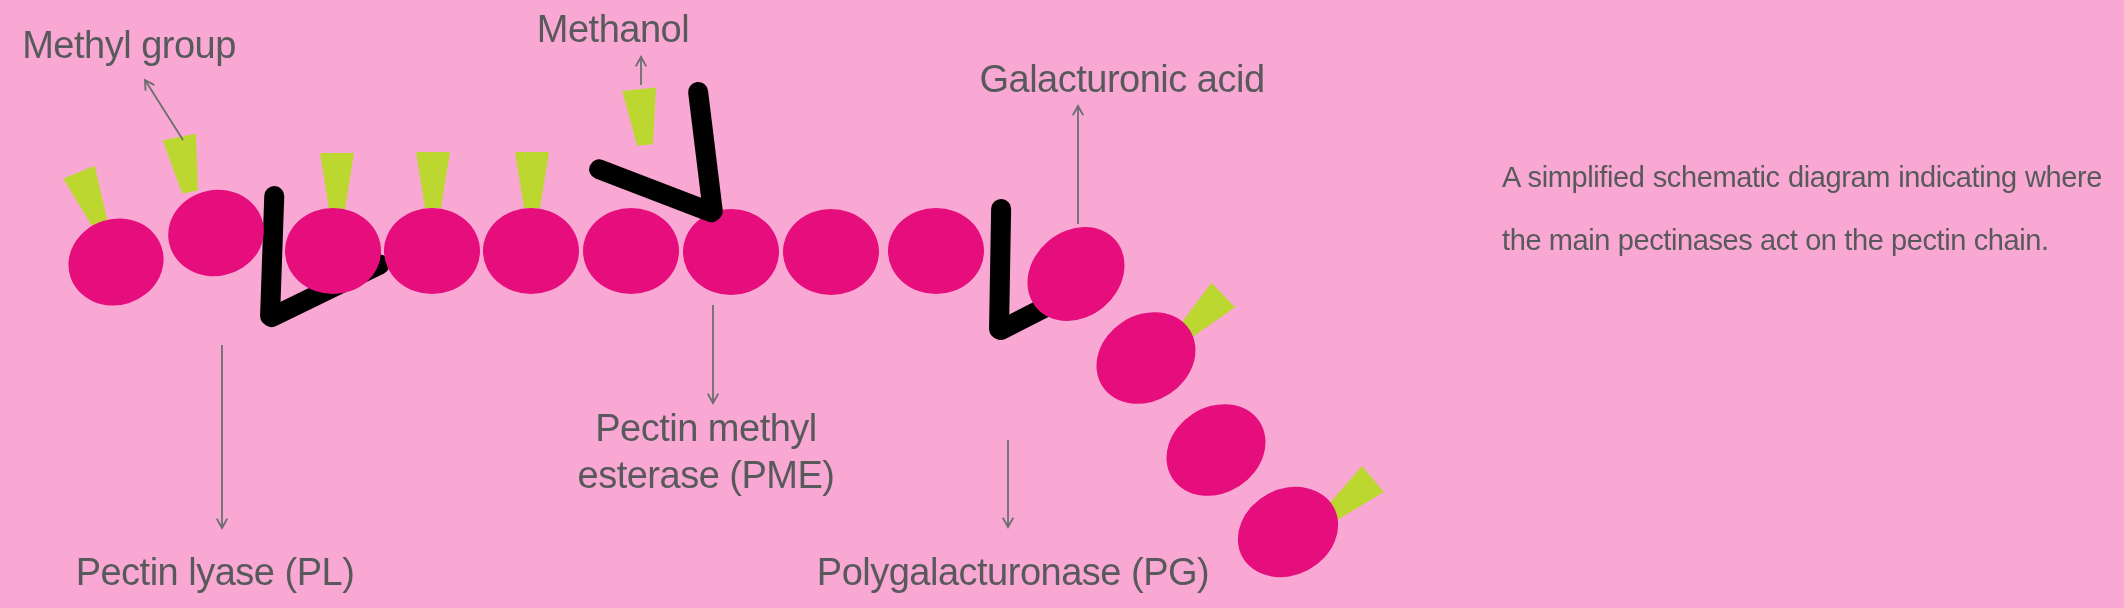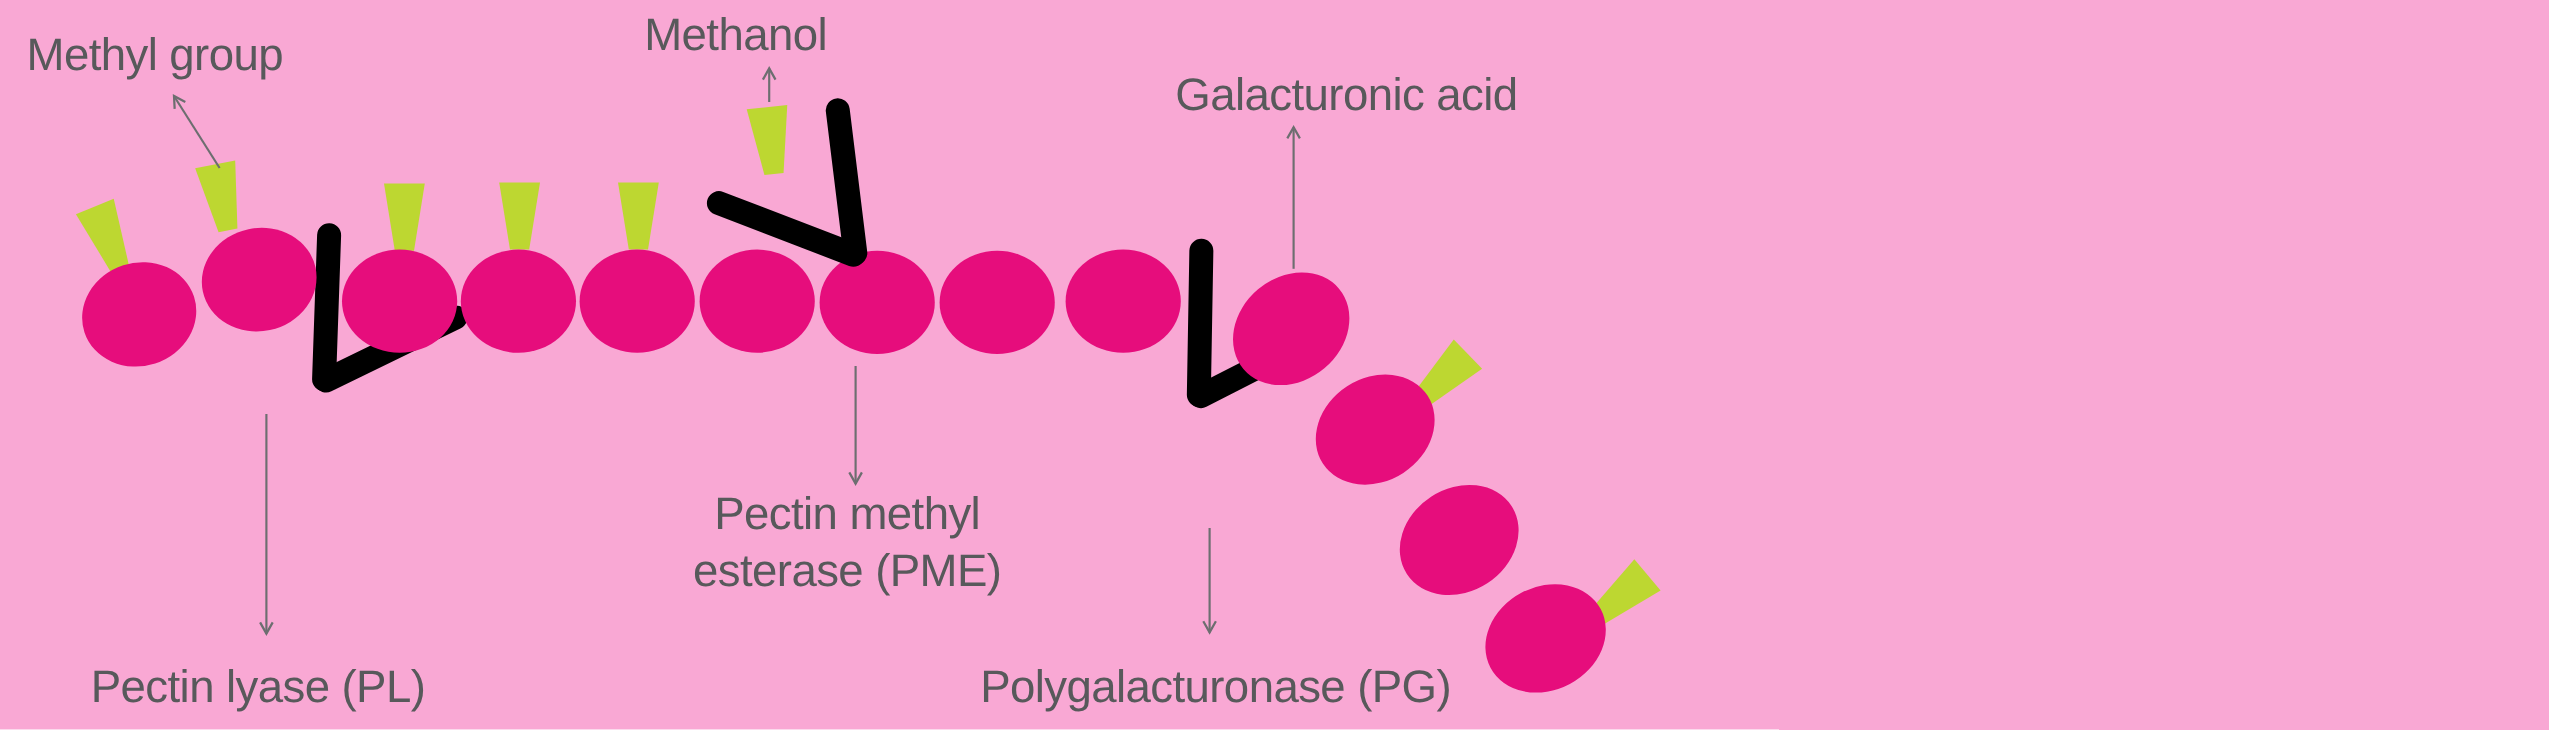--- a/index.html
+++ b/index.html
@@ -83,14 +83,15 @@
       <text class="lbl" x="129" y="58" text-anchor="middle">Methyl group</text>
       <text class="lbl" x="613" y="42" text-anchor="middle">Methanol</text>
       <text class="lbl" x="1122" y="92" text-anchor="middle">Galacturonic acid</text>
       <text class="lbl" x="706" y="441" text-anchor="middle">Pectin methyl</text>
       <text class="lbl" x="706" y="488" text-anchor="middle">esterase (PME)</text>
       <text class="lbl" x="215" y="585" text-anchor="middle">Pectin lyase (PL)</text>
       <text class="lbl" x="1013" y="585" text-anchor="middle">Polygalacturonase (PG)</text>
     </g>
   </svg>
 
+  <div class="caption">A simplified schematic diagram indicating where the main pectinases act on the pectin chain.</div>
 
 </div>
 
 </body></html>

